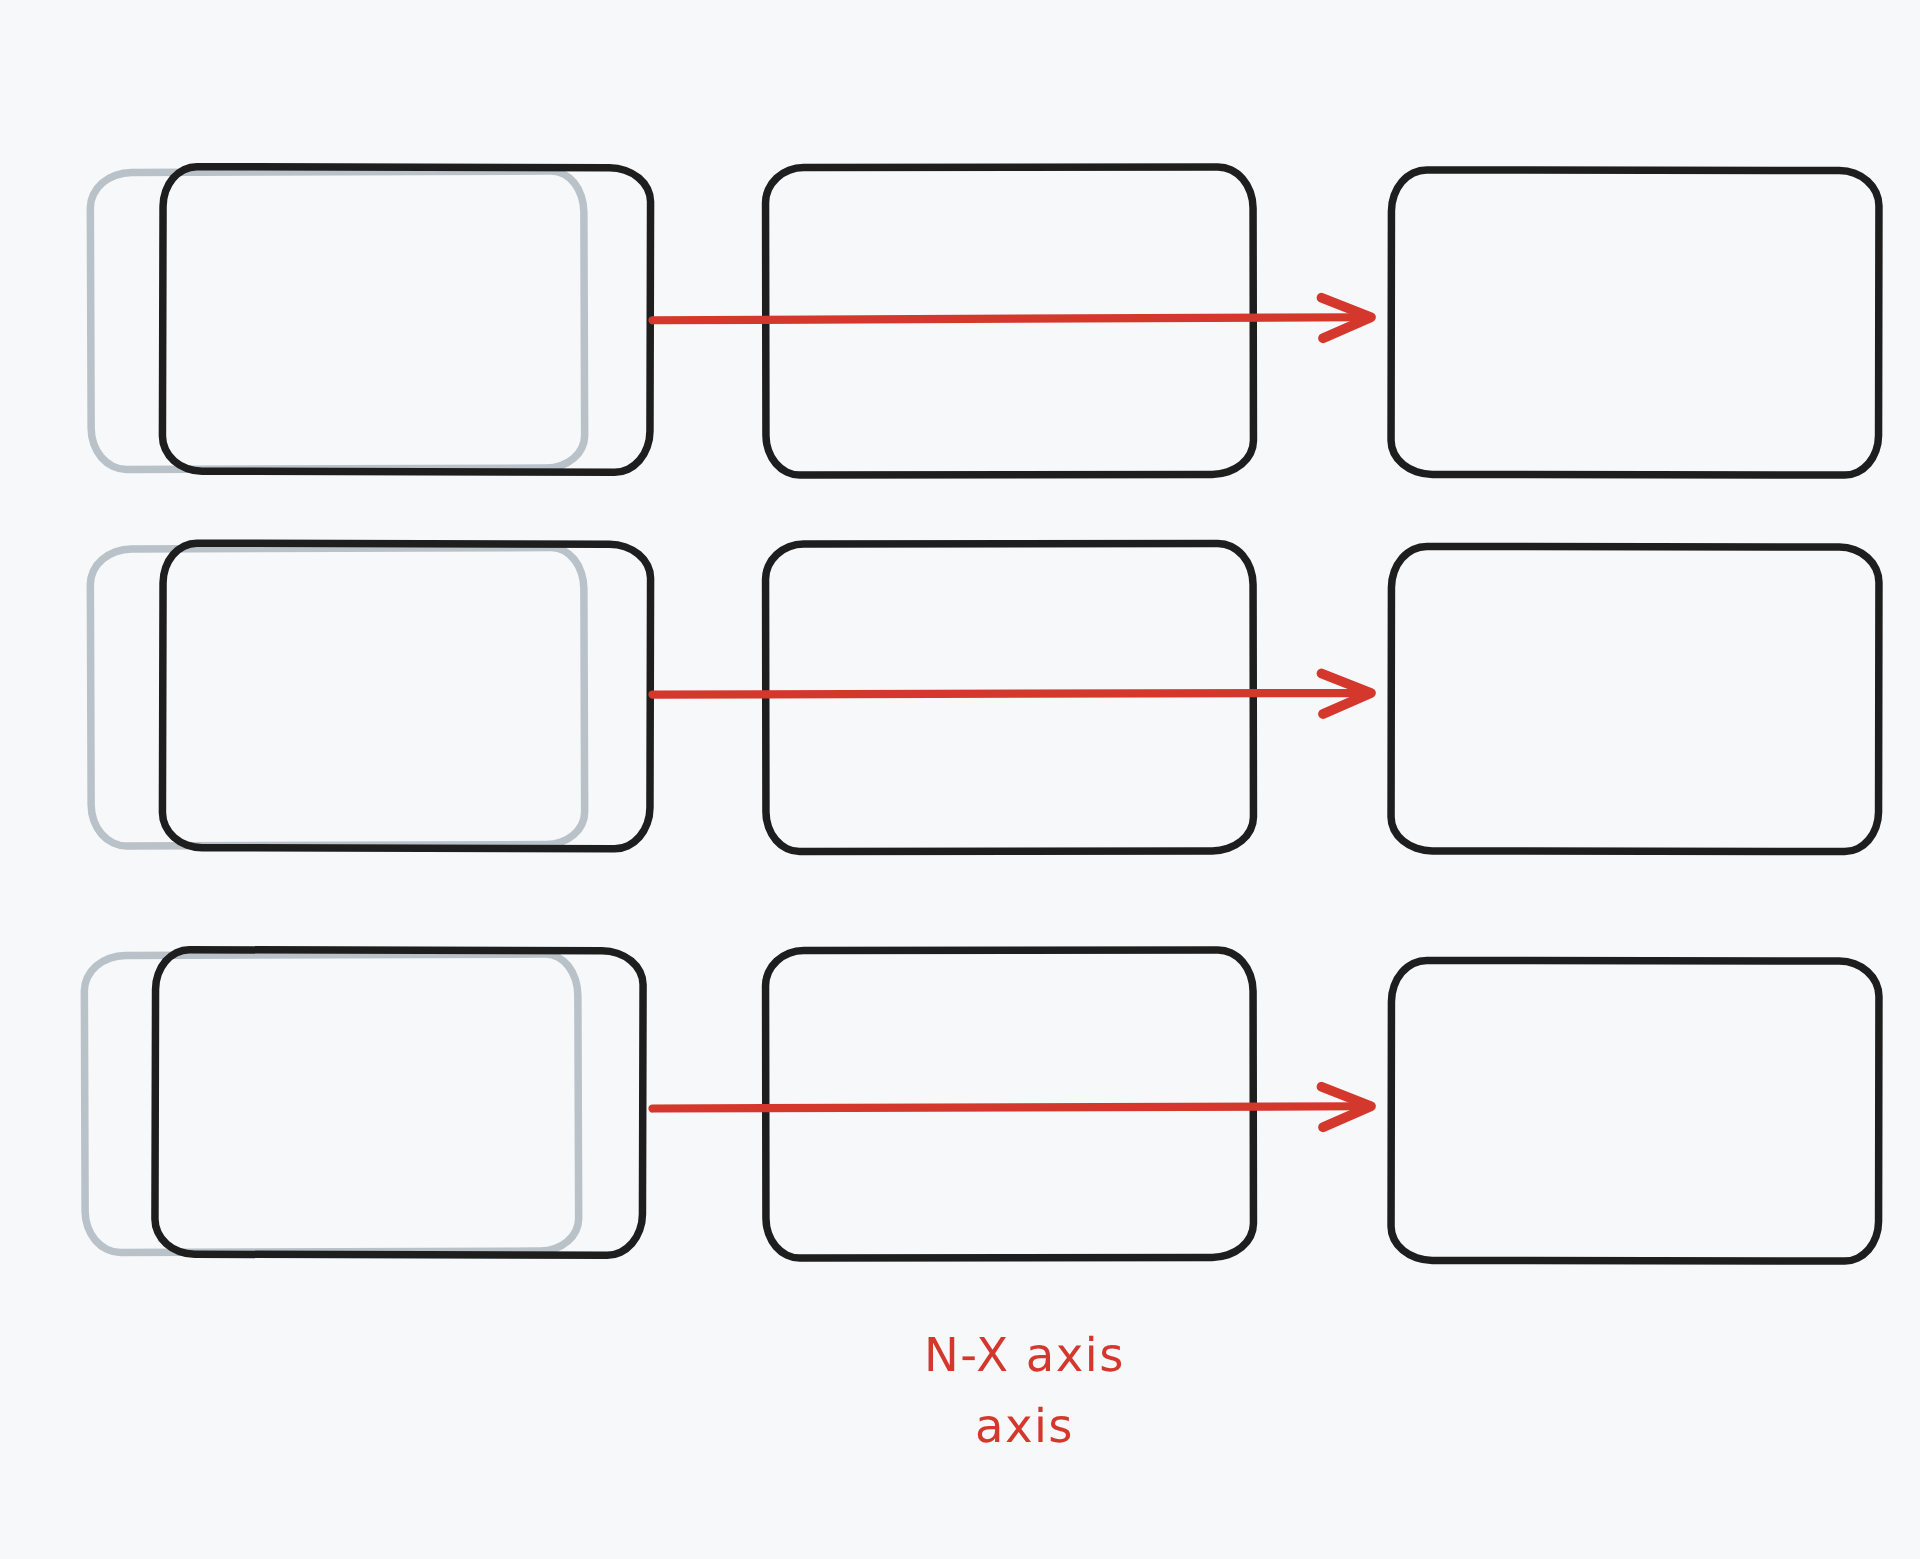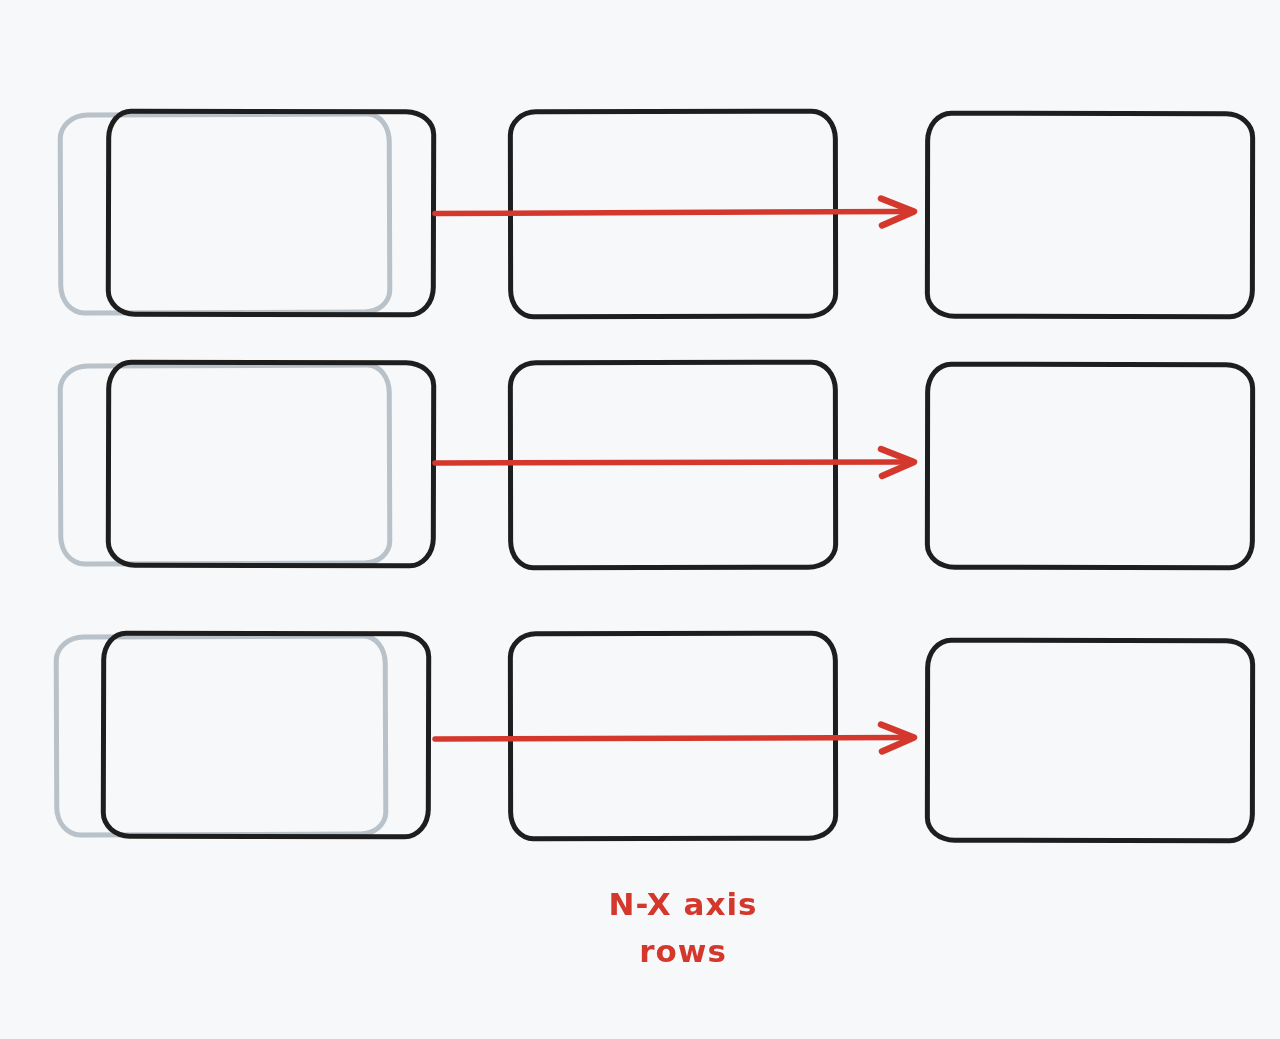--- a/index.html
+++ b/index.html
@@ -60,21 +60,21 @@
     color:var(--accent-red);
     overflow:visible;
   }
 
   .caption{
     position:absolute;
     left:488px;top:881px;
     width:390px;
     text-align:center;
     color:var(--accent-red);
-    font-weight:700;
+    font-weight:400;
     font-size:31px;
     line-height:47px;
     letter-spacing:1px;
   }
 </style>
 </head>
 <body>
 
 <div class="canvas">
 
@@ -106,16 +106,16 @@
     <div class="card mid"></div>
     <div class="card end"></div>
     <svg class="arrow" style="top:86px" viewBox="0 0 500 45" xmlns="http://www.w3.org/2000/svg">
       <path d="M7 23 L478 21.5" stroke="currentColor" stroke-width="5.5" stroke-linecap="round" fill="none"></path>
       <path d="M453 8.5 L486 21.5 L454 35.5" stroke="currentColor" stroke-width="6.5" stroke-linecap="round" stroke-linejoin="round" fill="none"></path>
     </svg>
   </div>
 
   <div class="caption">
     <div>N-X axis</div>
-    <div>rows</div>
+    <div>axis</div>
   </div>
 
 </div>
 
 </body></html>

